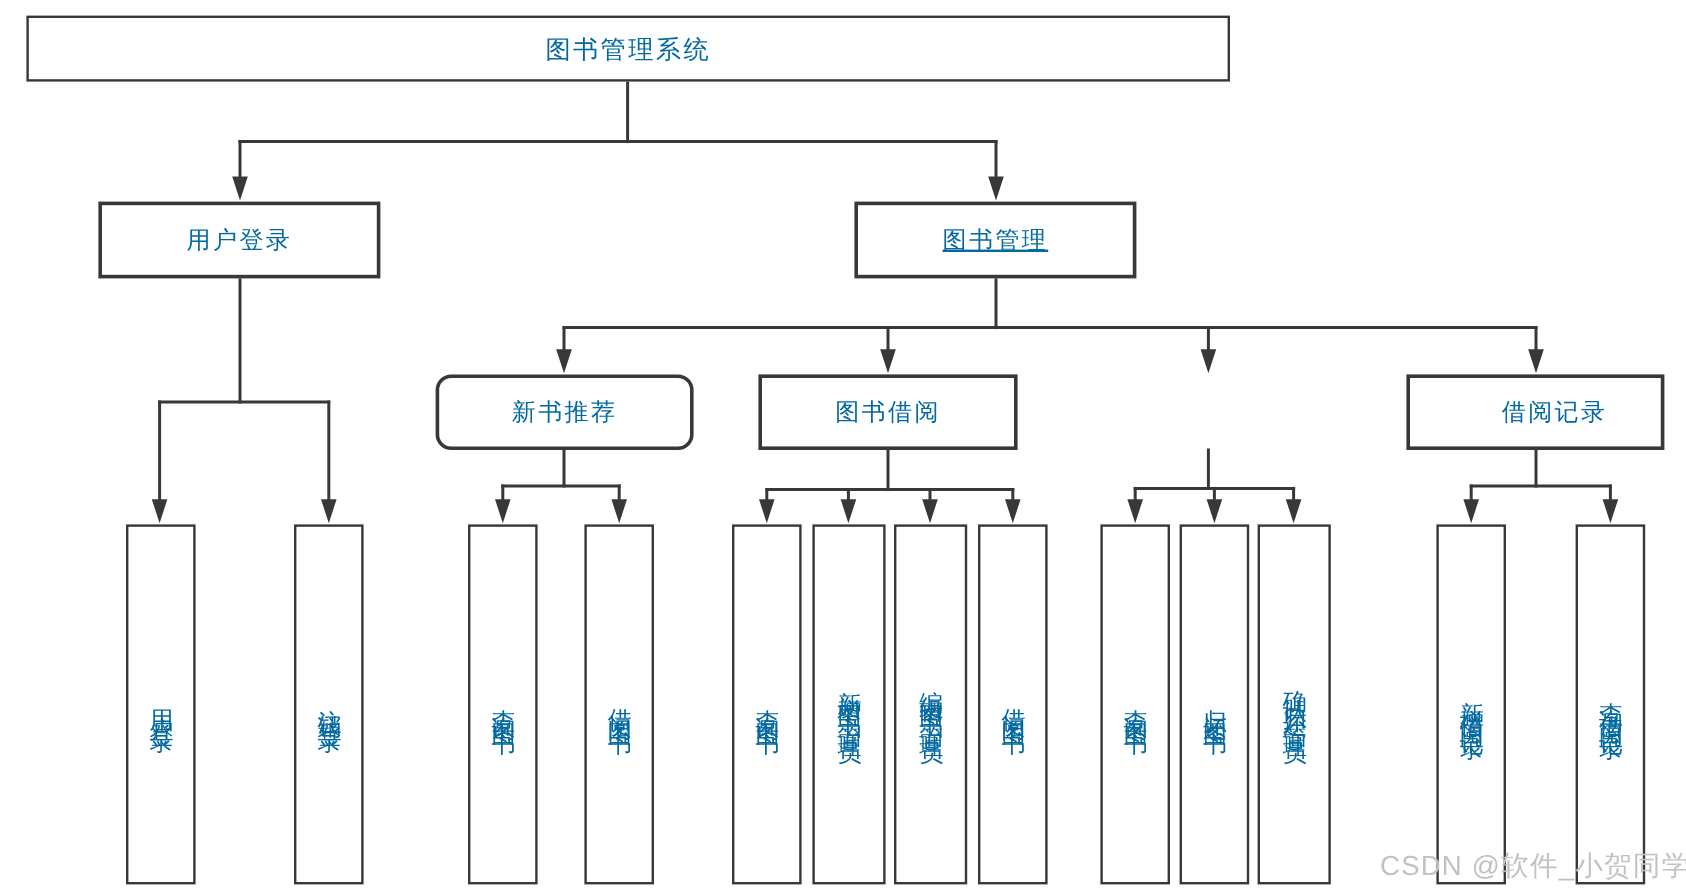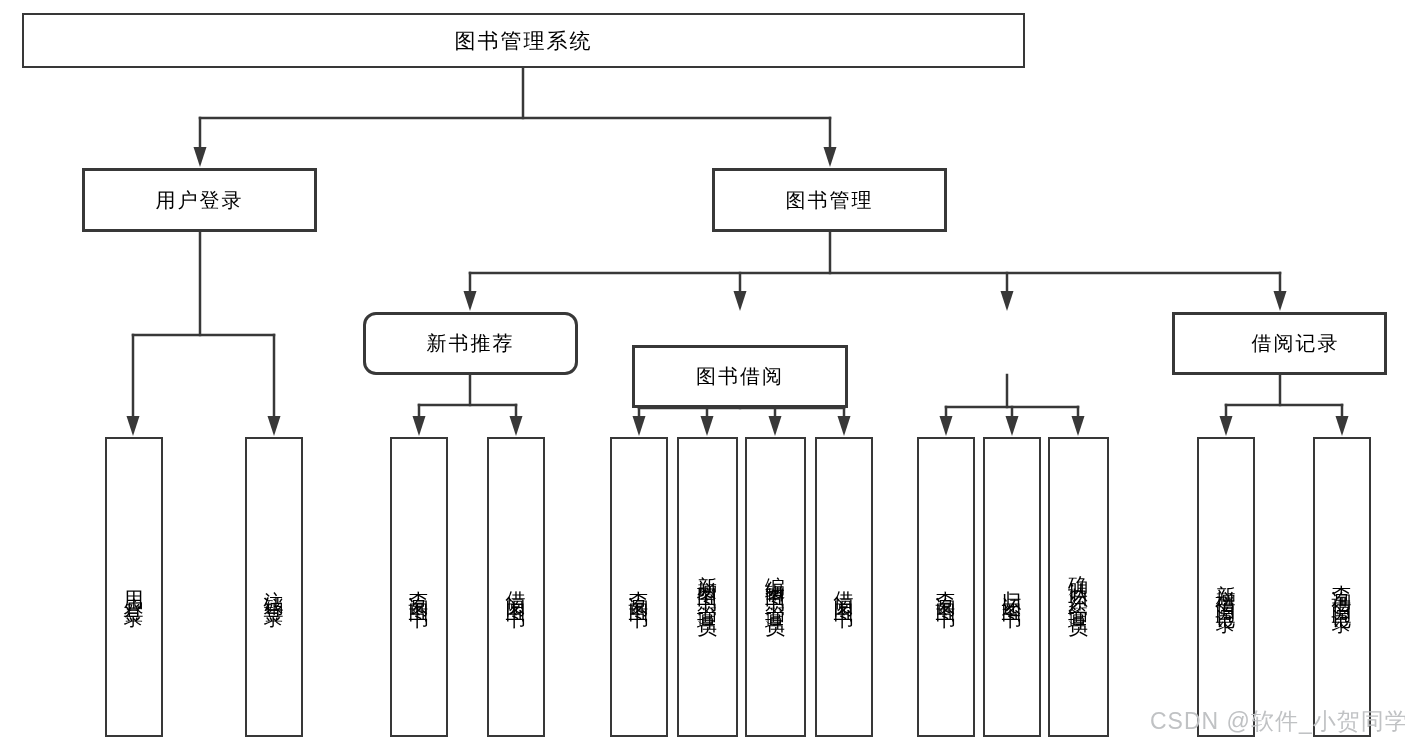--- a/index.html
+++ b/index.html
@@ -3,21 +3,21 @@
 <meta charset="utf-8">
 <style>
   html,body{margin:0;padding:0;background:#ffffff;}
   body{font-family:"Liberation Sans","DejaVu Sans",sans-serif;}
   .stage{position:relative;width:1405px;height:747px;background:#ffffff;overflow:hidden;color:#333333;}
   svg.wires{position:absolute;left:0;top:0;z-index:1;}
   .box{
     position:absolute;z-index:2;box-sizing:border-box;
     background:#ffffff;border:3px solid #383838;
     display:flex;align-items:center;justify-content:center;
-    font-size:20px;color:#000000;letter-spacing:2px;white-space:nowrap;
+    font-size:20px;color:#0369a1;letter-spacing:2px;white-space:nowrap;
   }
   .root{font-size:21px;border-width:2px;}
   .leaf{border-width:2px;}
   .vtext{
     writing-mode:vertical-rl;text-orientation:mixed;
     letter-spacing:6px;line-height:1;font-size:20px;
   }
   .watermark{
     position:absolute;z-index:3;left:1150px;top:706px;
     font-size:23px;letter-spacing:1px;white-space:nowrap;color:#c0c2c4;
@@ -79,24 +79,24 @@
       <line x1="1226" y1="405" x2="1342" y2="405" stroke="#383838" stroke-width="2.5" stroke-linecap="square"></line>
       <line x1="1226" y1="405" x2="1226" y2="422" stroke="#383838" stroke-width="2.5" stroke-linecap="square"></line>
       <polygon points="1226,436 1219.5,416 1232.5,416" fill="#383838"></polygon>
       <line x1="1342" y1="405" x2="1342" y2="422" stroke="#383838" stroke-width="2.5" stroke-linecap="square"></line>
       <polygon points="1342,436 1335.5,416 1348.5,416" fill="#383838"></polygon>
     </svg>
 
   <div class="box root" style="left:22px;top:13px;width:1003px;height:55px;">图书管理系统</div>
 
   <div class="box" style="left:82px;top:168px;width:235px;height:64px;">用户登录</div>
-  <div class="box" style="left:712px;top:168px;width:235px;height:64px;">图书管理</div>
+  <div class="box" style="left:712px;top:168px;width:235px;height:64px;text-decoration:underline;">图书管理</div>
 
   <div class="box" style="left:363px;top:312px;width:215px;height:63px;border-radius:13px;">新书推荐</div>
-  <div class="box" style="left:632px;top:312px;width:216px;height:63px;margin-top:33px;">图书借阅</div>
+  <div class="box" style="left:632px;top:312px;width:216px;height:63px;">图书借阅</div>
   <div class="box" style="left:1172px;top:312px;width:215px;height:63px;padding-left:32px;">借阅记录</div>
 
   <div class="box leaf" style="left:105px;top:437px;width:58px;height:300px;">
     <span class="vtext">用户登录</span>
   </div>
   <div class="box leaf" style="left:245px;top:437px;width:58px;height:300px;">
     <span class="vtext">注销登录</span>
   </div>
 
   <div class="box leaf" style="left:390px;top:437px;width:58px;height:300px;">

